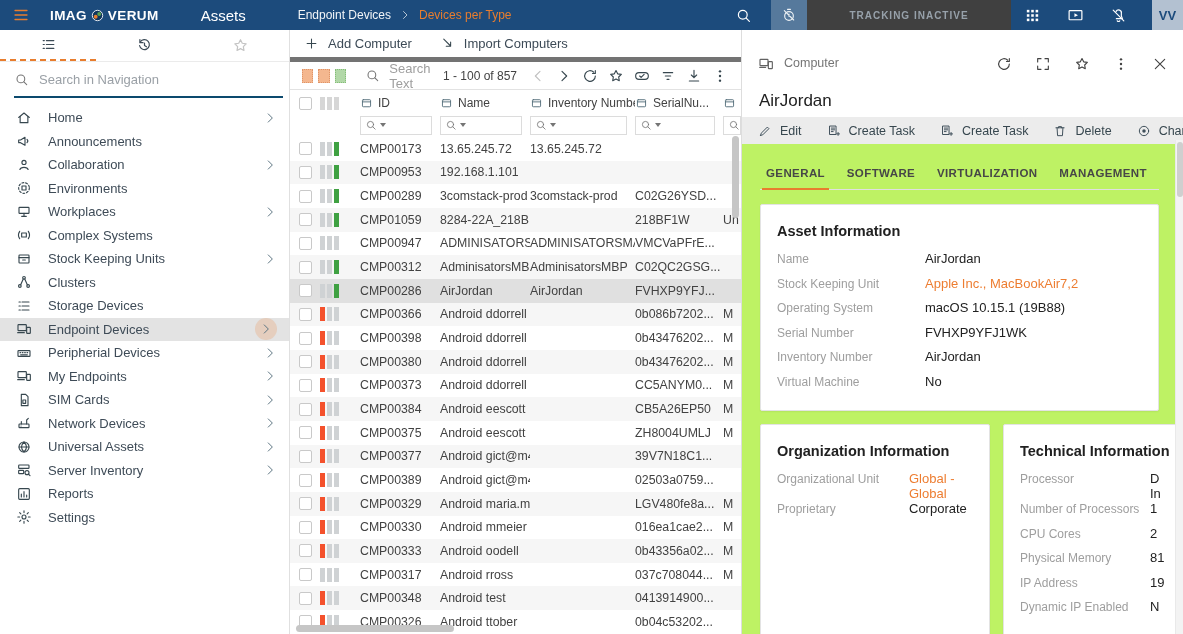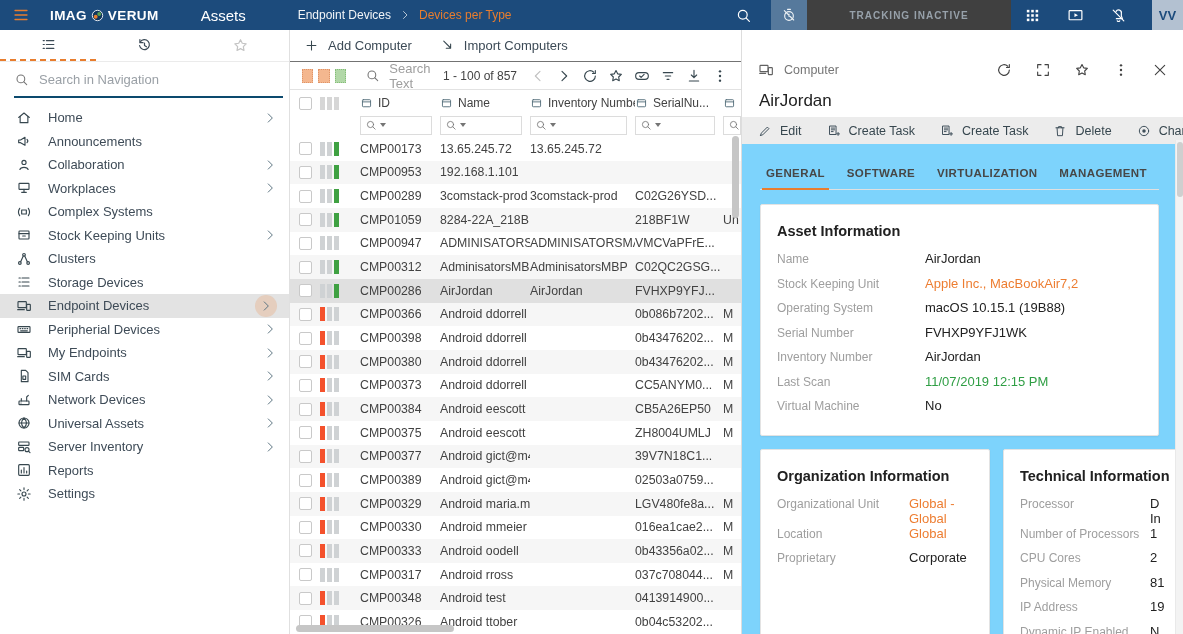--- a/index.html
+++ b/index.html
@@ -47,21 +47,21 @@
   .nav { margin-top:8px; }
   .nav-item { height:23.5px; display:flex; align-items:center; padding:0 12px 0 16px; cursor:default; }
   .nav-item.selected { background:#e3e3e3; }
   .nav-ic { width:16px; height:16px; color:#37474f; margin-right:16px; }
   .nav-label { font-size:13px; color:#3e4b57; white-space:nowrap; }
   .nav-chev { margin-left:auto; width:14px; height:14px; color:#5c7482; padding:0; }
   .chev-halo { margin-left:auto; width:22px; height:22px; border-radius:50%; background:rgba(232,151,92,.28); display:flex; align-items:center; justify-content:center; }
   .chev-halo .nav-chev { margin:0; }
 
   
-  .list-topbar { height:32px; border-bottom:1px solid #737373; display:flex; align-items:center; padding-left:14px; gap:28px; }
+  .list-topbar { height:32px; border-bottom:5px solid #737373; display:flex; align-items:center; padding-left:14px; gap:28px; }
   .tool-btn { display:flex; align-items:center; gap:9px; font-size:13px; color:#3c4a56; }
   .tool-btn .icon { width:15px; height:15px; color:#37474f; }
   .list-toolbar { height:28px; border-bottom:1px solid #e2e2e2; display:flex; align-items:center; padding:0 8px 0 12px; }
   .chip { width:14px; height:14px; margin-right:5px; }
   .chip-salmon { background:#f4b78f; border:1px dotted #df9468; }
   .chip-green { background:#b2d8a8; border:1px dotted #84bd78; }
   .lt-search { width:15px; height:15px; color:#757575; margin-left:14px; }
   .lt-placeholder { font-size:13px; color:#9e9e9e; margin-left:9px; }
   .lt-count { margin-left:auto; font-size:12px; color:#424242; margin-right:8px; white-space:nowrap; }
   .lt-ic { width:16px; height:16px; color:#37474f; margin:0 5px; }
@@ -92,30 +92,30 @@
   .grid-row.alt { background:#f6f6f6; }
   .grid-row.selected { background:#e0e0e0; }
   .cell { white-space:nowrap; overflow:hidden; padding-right:6px; }
   .bars { display:flex; gap:2px; }
   .bars i { width:5px; height:14px; }
 
   .vscroll { position:absolute; right:2px; top:106px; width:7px; height:82px; background:#c6c6c6; border-radius:4px; }
   .hscroll { position:absolute; left:6px; bottom:2px; width:158px; height:7px; background:#c6c6c6; border-radius:4px; }
 
   
-  .dp-header { margin-top:26px; height:28px; display:flex; align-items:center; padding:0 15px 0 16px; }
+  .dp-header { margin-top:26px; height:28px; display:flex; padding:0 15px 0 16px; }
   .dp-type-ic { width:16px; height:16px; color:#616161; }
   .dp-type { margin-left:10px; font-size:12.5px; color:#757575; }
   .dp-ic { width:16px; height:16px; color:#424242; margin-left:23px; }
   .dp-ic.first { margin-left:auto; }
   .dp-title { padding:7px 0 6px 17px; font-size:17px; font-weight:normal; color:#212121; }
   .dp-actions { height:27px; background:#ececec; display:flex; align-items:center; padding:0 16px; }
   .dp-action { display:flex; align-items:center; gap:8px; margin-right:25px; font-size:12.5px; color:#37474f; white-space:nowrap; }
   .dp-action .icon { width:14px; height:14px; color:#3f4f5a; }
-  .dp-content { flex:1; background:#7dd3fc; padding:15px 24px 0 18px; overflow:hidden; }
+  .dp-content { flex:1; background:#bef264; padding:15px 24px 0 18px; overflow:hidden; }
   .dp-tabs { display:flex; justify-content:space-between; border-bottom:1px solid #e0e0e0; padding:2px 8px 0 2px; }
   .dp-tab { font-size:11.5px; font-weight:bold; letter-spacing:.4px; color:#474747; padding:6px 4px 9px; }
   .dp-tab.active { border-bottom:2px solid #e87d2e; margin-bottom:-1px; }
   .card { background:#fff; border:1px solid #e3e3e3; border-radius:2px; box-shadow:0 1px 2px rgba(0,0,0,.06); padding:14px 16px 12px; margin-top:14px; }
   .card h3 { font-size:14.5px; font-weight:bold; color:#212121; margin:4px 0 12px; }
   .field { display:flex; min-height:24.5px; align-items:baseline; }
   .f-label { flex:none; color:#9e9e9e; font-size:12px; }
   .f-value { color:#212121; font-size:13px; white-space:pre-line; }
   .f-value.link { color:#ed7d31; }
   .f-value.green { color:#2f9e44; }
@@ -314,20 +314,31 @@
                 <g fill="none" stroke="currentColor" stroke-width="1.7" stroke-linecap="round" stroke-linejoin="round">
                   <path d="M9 5l7 7-7 7"></path>
                 </g>
               </svg>
             </span>
           </div>
           <div class="nav-item">
             <span class="icon nav-ic">
               <svg viewBox="0 0 24 24">
                 <g fill="none" stroke="currentColor" stroke-width="1.7" stroke-linecap="round" stroke-linejoin="round">
+                  <circle cx="12" cy="12" r="8" stroke-dasharray="2.8 2.8"></circle>
+                  <rect x="9" y="9" width="6" height="6"></rect>
+                </g>
+              </svg>
+            </span>
+            <span class="nav-label">Environments</span>
+          </div>
+          <div class="nav-item">
+            <span class="icon nav-ic">
+              <svg viewBox="0 0 24 24">
+                <g fill="none" stroke="currentColor" stroke-width="1.7" stroke-linecap="round" stroke-linejoin="round">
                   <rect x="4.5" y="5" width="15" height="9" rx="1"></rect>
                   <path d="M12 14v4.5M8.5 18.5h7"></path>
                 </g>
               </svg>
             </span>
             <span class="nav-label">Workplaces</span>
             <span class="icon nav-chev">
               <svg viewBox="0 0 24 24">
                 <g fill="none" stroke="currentColor" stroke-width="1.7" stroke-linecap="round" stroke-linejoin="round">
                   <path d="M9 5l7 7-7 7"></path>
@@ -1273,38 +1284,30 @@
             </div>
             <div class="field">
               <span class="f-label">Serial Number</span>
               <span class="f-value">FVHXP9YFJ1WK</span>
             </div>
             <div class="field">
               <span class="f-label">Inventory Number</span>
               <span class="f-value">AirJordan</span>
             </div>
             <div class="field">
-              <span class="f-label">Last Scan</span>
-              <span class="f-value green">11/07/2019 12:15 PM</span>
-            </div>
-            <div class="field">
               <span class="f-label">Virtual Machine</span>
               <span class="f-value">No</span>
             </div>
           </div>
         <div class="cards-row">
           <div class="card card-org lw-org" id="card-org">
               <h3>Organization Information</h3>
               <div class="field">
                 <span class="f-label">Organizational Unit</span>
                 <span class="f-value link">Global - Global</span>
-              </div>
-              <div class="field">
-                <span class="f-label">Location</span>
-                <span class="f-value link">Global</span>
               </div>
               <div class="field">
                 <span class="f-label">Proprietary</span>
                 <span class="f-value">Corporate</span>
               </div>
             </div>
           <div class="card card-tech lw-tech" id="card-tech">
               <h3>Technical Information</h3>
               <div class="field">
                 <span class="f-label">Processor</span>

